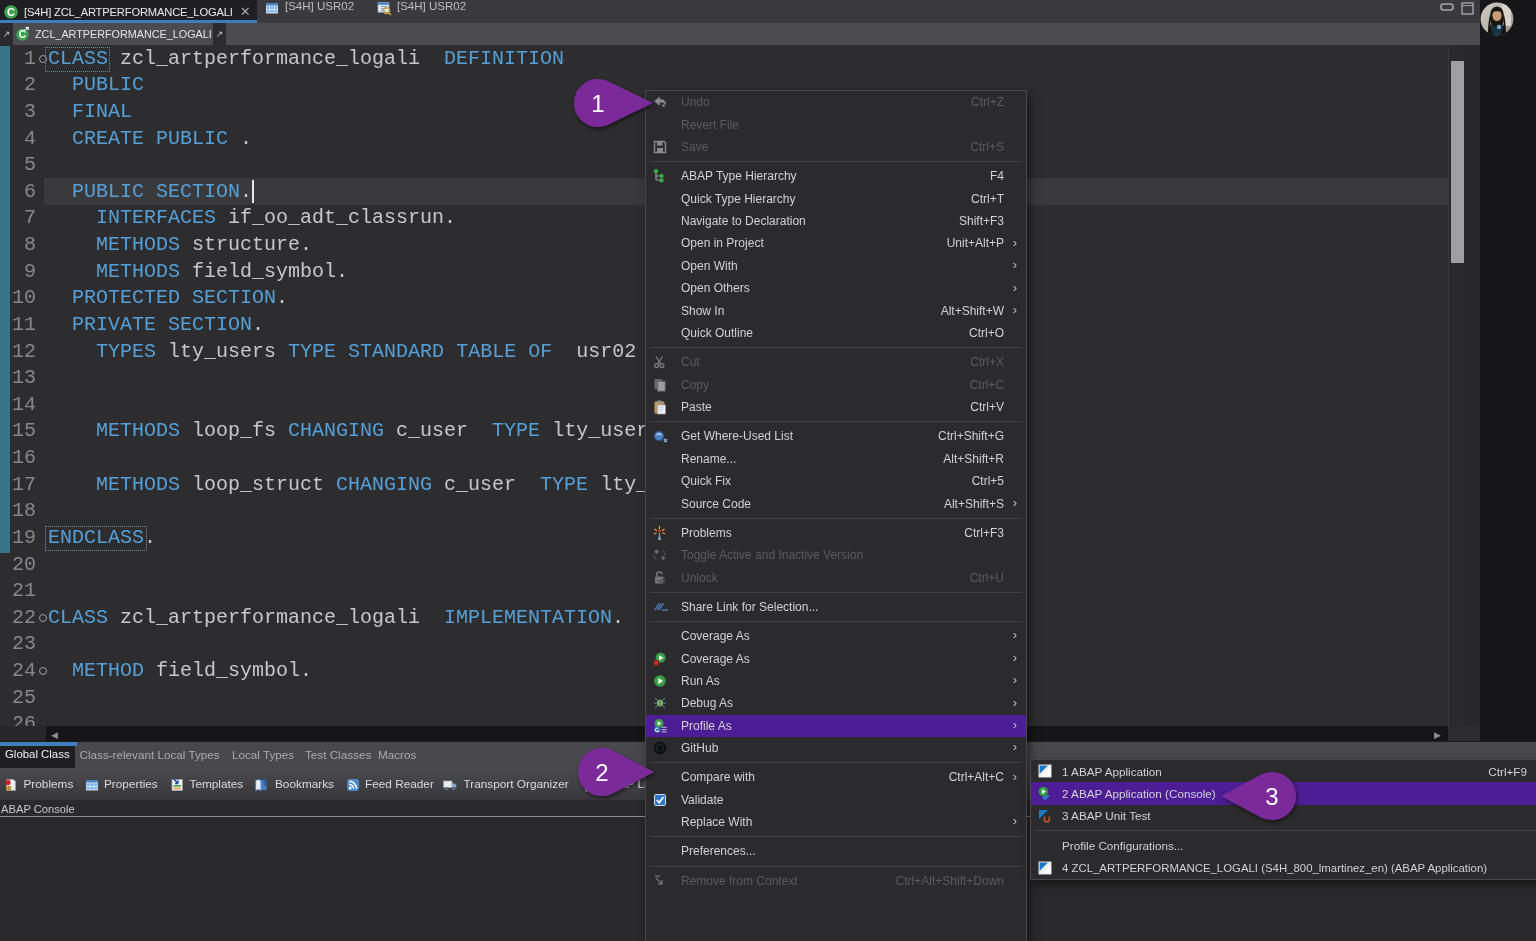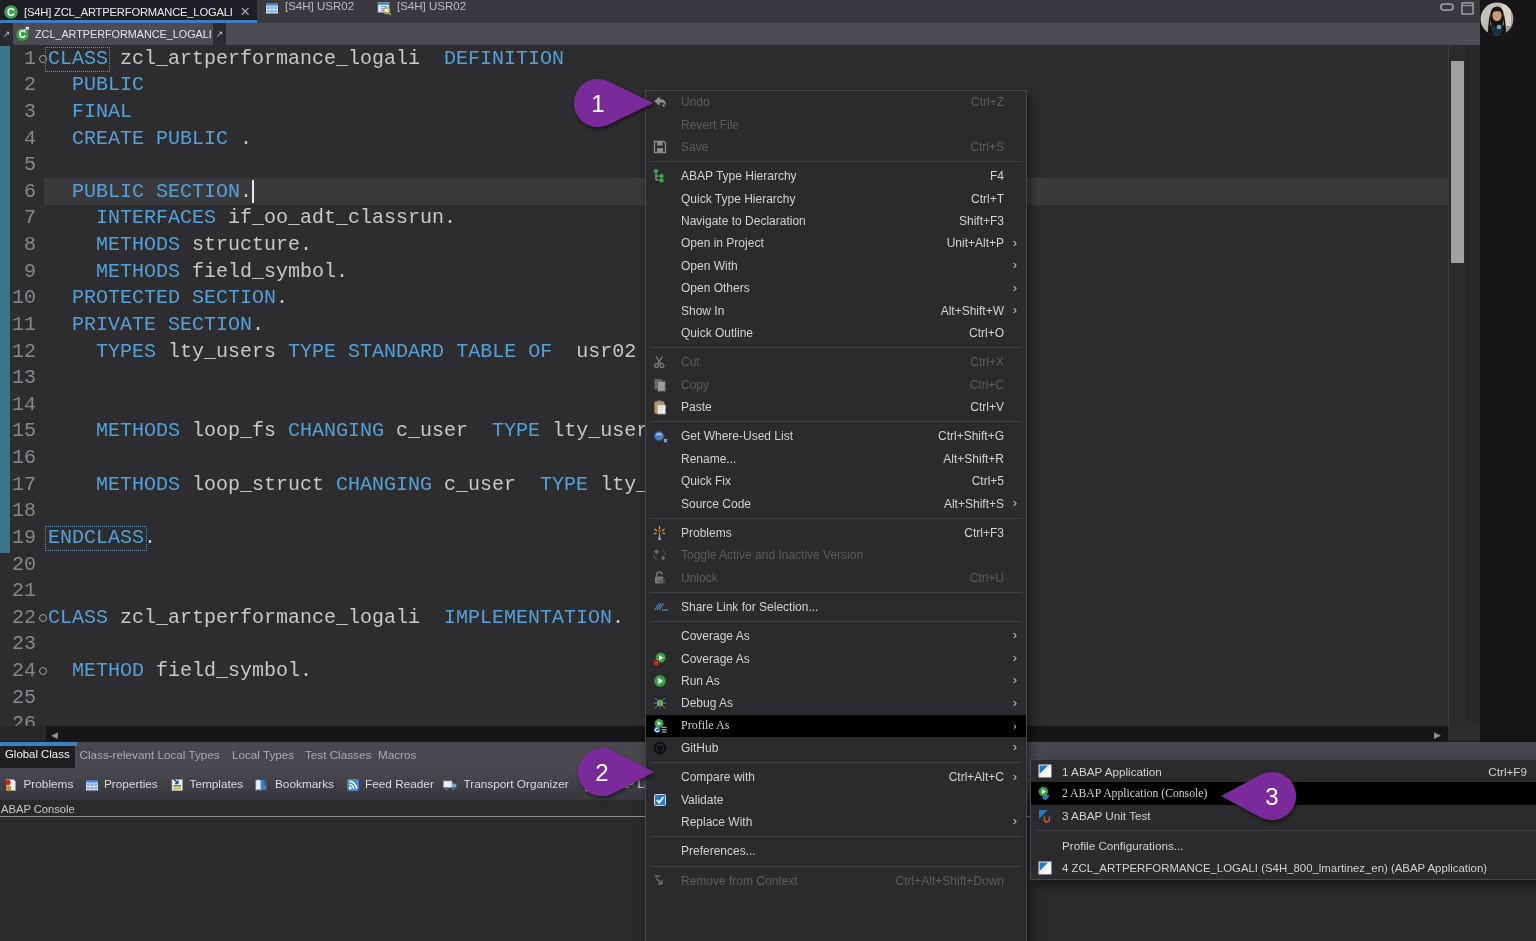--- a/index.html
+++ b/index.html
@@ -64,21 +64,21 @@
 
 
 #console {position:absolute;left:0;top:800px;width:1536px;height:141px;background:#2a2a2c;}
 #console .hd {position:absolute;left:1px;top:3px;font-size:11.2px;color:#c9c9cb;}
 #console .ln {position:absolute;left:0;top:16px;width:1536px;height:1px;background:#8e8e90;}
 
 
 .menu {position:absolute;background:#2b2b2d;border:1px solid #48484c;
   box-shadow:3px 4px 9px rgba(0,0,0,0.5);font-size:12px;color:#d2d2d4;z-index:40;}
 .mi {position:relative;height:22.4px;display:flex;align-items:center;padding-left:6px;}
-.mi.sel {background:#000000;font-family:Liberation Serif, serif;}
+.mi.sel {background:#4c1d95;}
 .mi.dis .mlb, .mi.dis .msc {color:#5c5c60;}
 .mic {width:17px;height:16px;flex:0 0 17px;}
 .mic svg {display:block;}
 .mlb {margin-left:12px;white-space:nowrap;}
 #submenu .mlb {margin-left:8px;}
 .msc {position:absolute;right:22px;}
 .msc2 {position:absolute;right:17px;}
 .marr {position:absolute;right:9px;font-size:13px;color:#c0c0c2;top:2.5px;}
 .msep {height:1px;border-top:1px solid #414146;margin:3px 4px 2.9px 4px;}
 #menu {left:645px;top:90px;width:382px;height:860px;}

